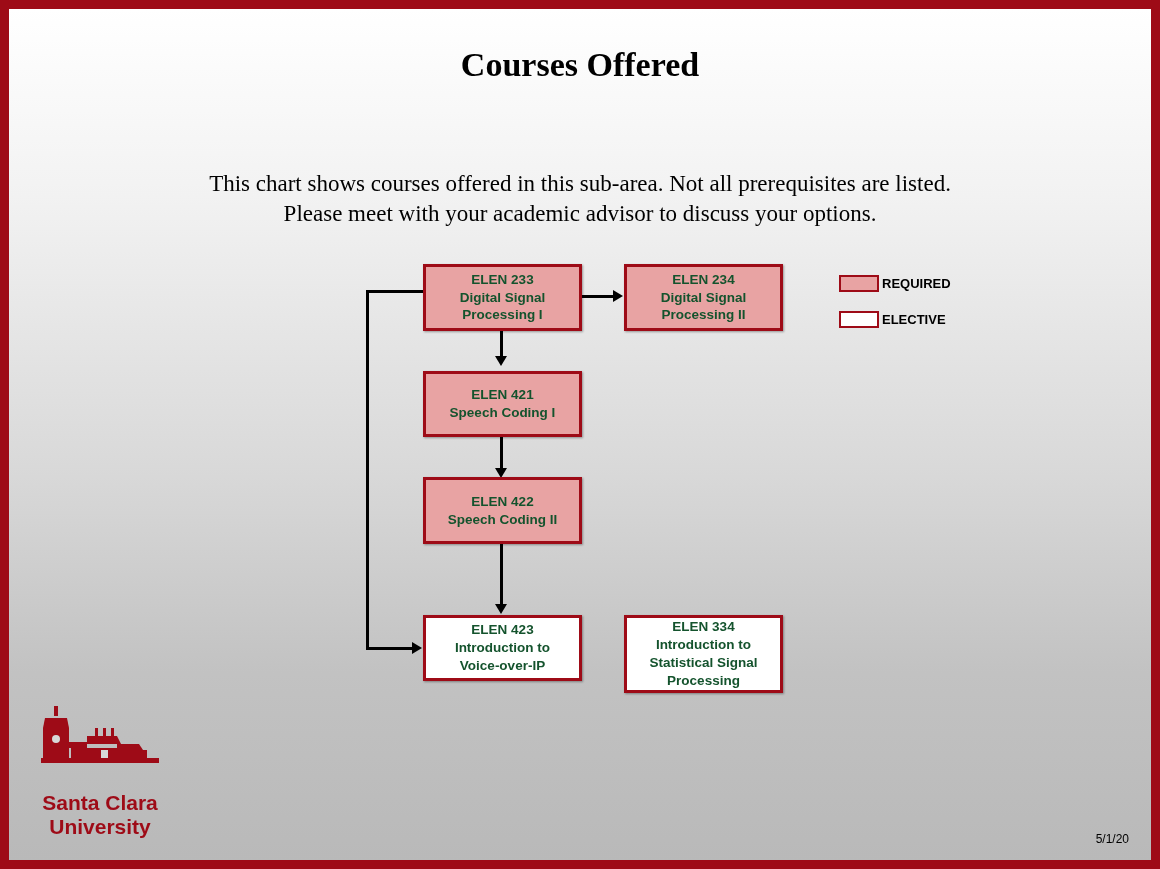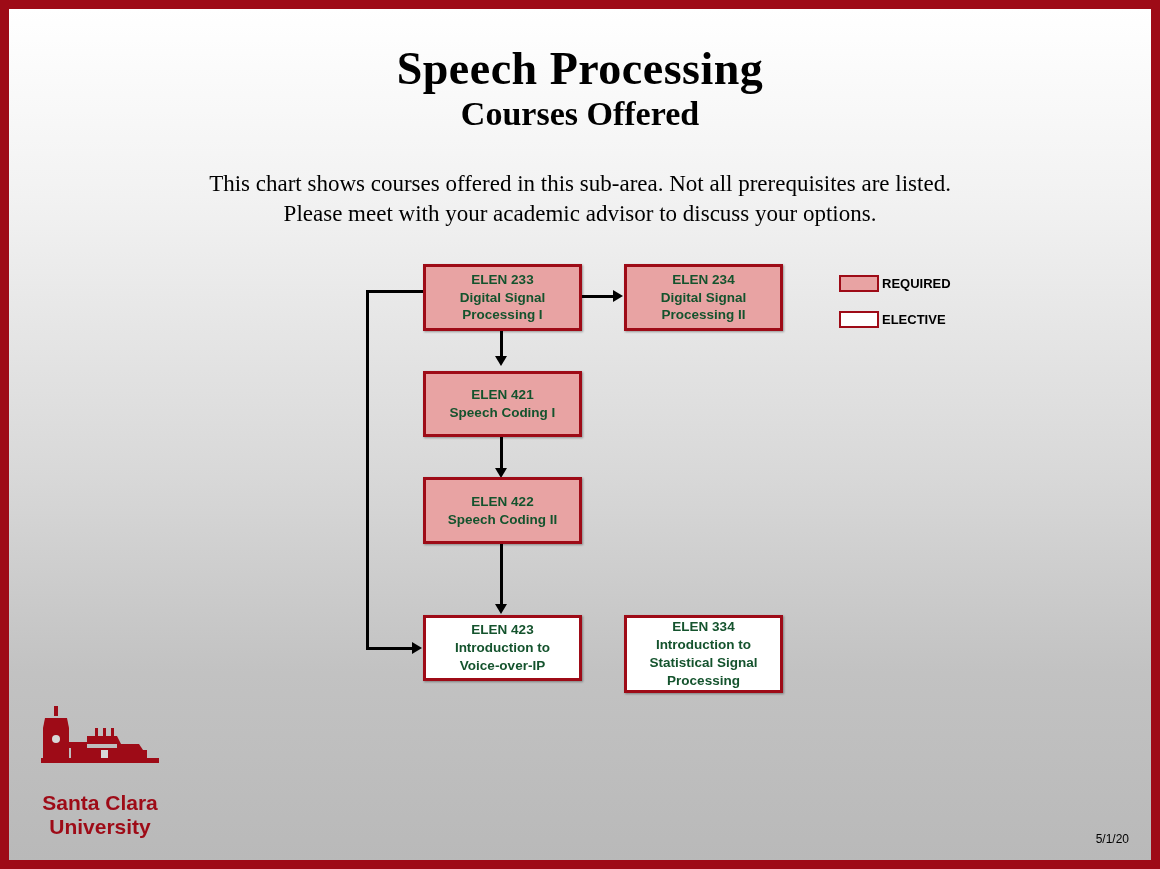--- a/index.html
+++ b/index.html
@@ -137,21 +137,20 @@
     font-size: 12px;
     color: #000000;
   }
 </style>
 </head>
 <body>
 
 <div id="slide">
 
   <div class="title-block">
-    <div class="title-main">Speech Processing</div>
     <div class="title-sub">Courses Offered</div>
   </div>
 
   <div class="intro">
     <div>This chart shows courses offered in this sub-area. Not all prerequisites are listed.</div>
     <div>Please meet with your academic advisor to discuss your options.</div>
   </div>
 
   <div class="ln" style="left:573px; top:286px; width:33px; height:3px;"></div>
   <div class="arrow-right" style="left:604px; top:281px;"></div>

